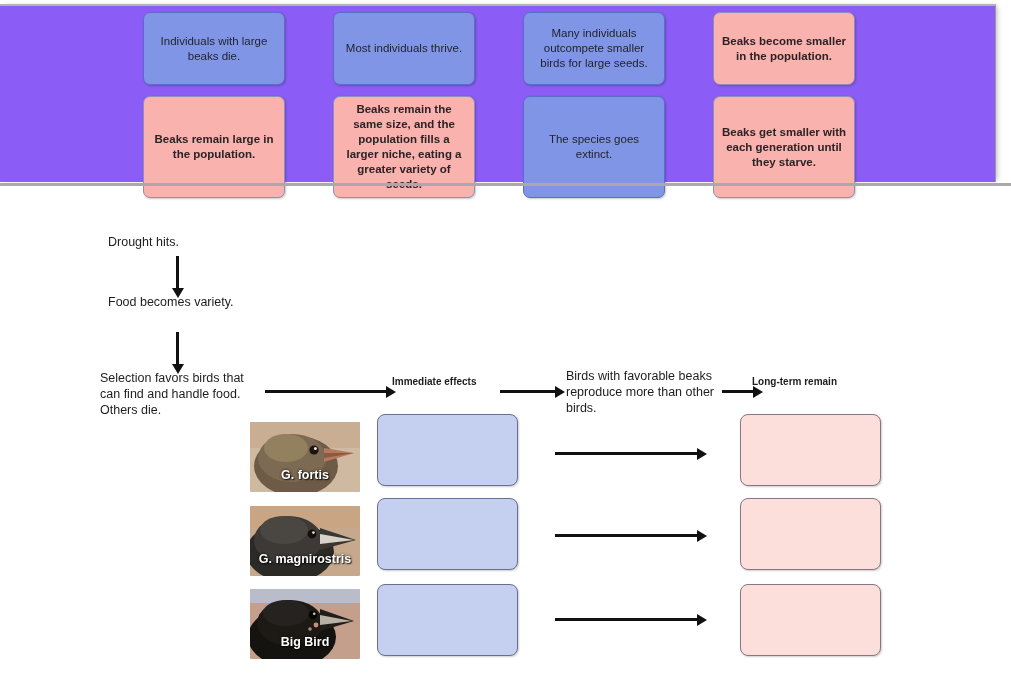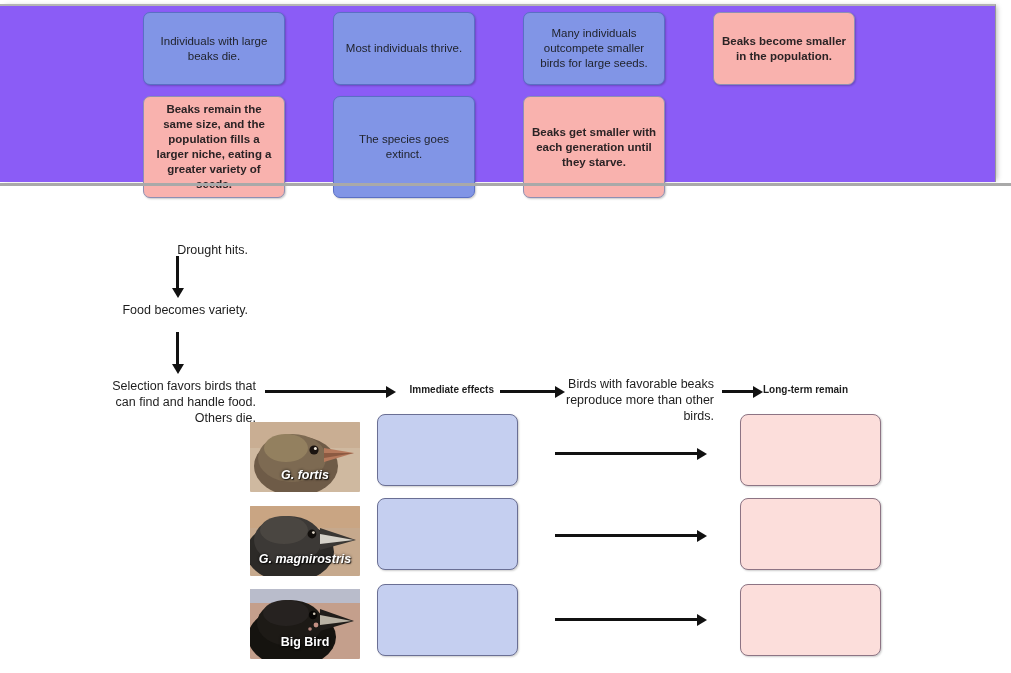--- a/index.html
+++ b/index.html
@@ -80,25 +80,24 @@
   
   #diagram {
     position: absolute;
     left: 0;
     top: 186px;
     width: 1011px;
     height: 487px;
   }
   .node-text {
     position: absolute;
-    text-align: right;
+    text-align: left;
     font-size: 12.5px;
     line-height: 16px;
     color: #1d1d1d;
-    margin-top: 8px;
   }
   .node-text.bold {
     font-weight: bold;
     font-size: 10px;
   }
 
   
   .v-arrow {
     position: absolute;
     width: 3px;
@@ -145,21 +144,21 @@
     position: absolute;
     left: 0;
     right: 0;
     bottom: 10px;
     text-align: center;
     color: #ffffff;
     font-weight: bold;
     font-size: 12.5px;
     text-shadow: 0 0 3px rgba(0,0,0,0.85), 1px 1px 1px rgba(0,0,0,0.7);
   }
-  .bird-caption.sci { font-style: italic; }
+  .bird-caption.sci { }
 
   
   .dropzone {
     position: absolute;
     width: 141px;
     height: 72px;
     border-radius: 8px;
     box-sizing: border-box;
     box-shadow: 1px 1px 2px rgba(0,0,0,0.2);
   }
@@ -187,20 +186,23 @@
       </div>
       <div class="tile blue">
         <span>Many individuals outcompete smaller birds for large seeds.</span>
       </div>
       <div class="tile pink">
         <span>Beaks become smaller in the population.</span>
       </div>
     </div>
 
     <div class="tile-row">
+      <div class="tile pink tall">
+        <span>Beaks remain large in the population.</span>
+      </div>
       <div class="tile pink tall">
         <span>Beaks remain the same size, and the population fills a larger niche, eating a greater variety of seeds.</span>
       </div>
       <div class="tile blue tall">
         <span>The species goes extinct.</span>
       </div>
       <div class="tile pink tall">
         <span>Beaks get smaller with each generation until they starve.</span>
       </div>
     </div>

